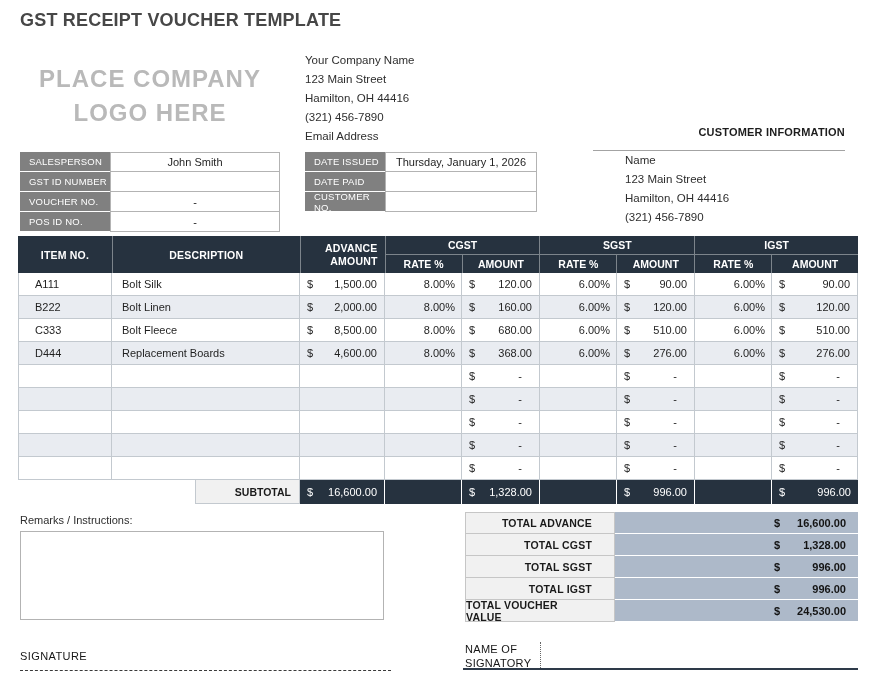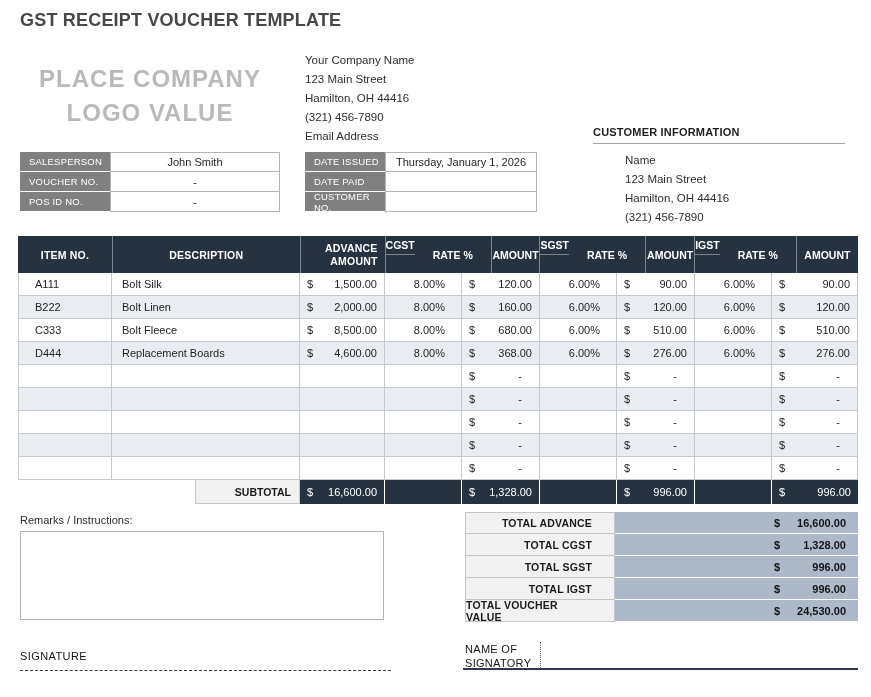--- a/index.html
+++ b/index.html
@@ -8,22 +8,22 @@
           font-family:"Liberation Sans", sans-serif; color:#303030; overflow:hidden; }
 
   .title { position:absolute; left:20px; top:10px; font-size:18px; font-weight:bold;
            color:#474747; letter-spacing:.2px; }
 
   .logo { position:absolute; left:28px; top:62px; width:244px; text-align:center;
           font-size:24px; font-weight:bold; color:#b9b9b9; line-height:34px; letter-spacing:1px; }
 
   .company-info { position:absolute; left:305px; top:51px; font-size:11.5px; line-height:19px; color:#2e2e2e; }
 
-  .cust-header { position:absolute; left:593px; top:126px; width:252px; text-align:left;
-                 font-size:11px; font-weight:bold; color:#1d1d1d; padding-bottom:5px;
+  .cust-header { position:absolute; left:593px; top:126px; width:252px; text-align:right;
+                 font-size:11px; font-weight:bold; color:#1d1d1d; padding-bottom:12px;
                  border-bottom:1px solid #a3a3a3; letter-spacing:.2px; }
   .cust-info { position:absolute; left:625px; top:151px; font-size:11.5px; line-height:19px; color:#2e2e2e; }
 
   .info-table { position:absolute; }
   .left-table { left:20px; top:152px; }
   .date-table { left:305px; top:152px; }
   .info-row { display:flex; height:20px; }
   .info-label { background:#808080; color:#fff; font-size:9.5px; display:flex; align-items:center;
                 padding-left:9px; border-bottom:1px solid #fff; letter-spacing:.2px; }
   .left-table .info-label { width:90px; }
@@ -35,38 +35,38 @@
   .info-row + .info-row .info-value { border-top:none; }
 
   
   .items-table { position:absolute; left:18px; top:236px; width:840px; font-size:11px; }
   .thead { display:flex; height:37px; background:#26323f; color:#fff; font-weight:bold; font-size:10.5px; }
   .th { display:flex; align-items:center; justify-content:center; letter-spacing:.2px; }
   .th.item { width:94px; }
   .th.desc { width:188px; border-left:1px solid rgba(255,255,255,.4); }
   .th.advance { width:85px; border-left:1px solid rgba(255,255,255,.4); flex-direction:column;
                 align-items:flex-end; justify-content:center; padding-right:7px; line-height:13px; }
-  .hgroup { display:flex; flex-direction:row; border-left:1px solid rgba(255,255,255,.4); }
+  .hgroup { display:flex; flex-direction:column; border-left:1px solid rgba(255,255,255,.4); }
   .hgroup.g1, .hgroup.g2 { width:155px; }
   .hgroup.g3 { width:164px; }
   .hgroup-name { height:19px; display:flex; align-items:center; justify-content:center;
                  border-bottom:1px solid rgba(255,255,255,.4); }
   .hgroup-sub { flex:1; display:flex; }
   .sub-rate { width:77px; display:flex; align-items:center; justify-content:center;
               border-right:1px solid rgba(255,255,255,.4); }
   .sub-amt { flex:1; display:flex; align-items:center; justify-content:center; }
 
   .trow { display:flex; height:23px; background:#fff; }
   .trow.alt { background:#e9ecf1; }
   .td { border-right:1px solid #c3c9cf; border-bottom:1px solid #c3c9cf;
         display:flex; align-items:center; color:#1f1f1f; }
   .td.item { width:94px; padding-left:16px; border-left:1px solid #c3c9cf; }
   .td.desc { width:188px; padding-left:10px; }
   .td.advance { width:85px; }
-  .td.rate { width:77px; justify-content:flex-end; padding-right:16px; }
+  .td.rate { width:77px; justify-content:flex-end; padding-right:6px; }
   .td.amt { width:78px; }
   .td.amt.last { width:86px; }
   .money { display:flex; justify-content:space-between; width:100%; padding:0 7px; }
   .money.dash { padding-right:17px; }
 
   .subtotal-row { display:flex; height:24px; font-size:10.5px; }
   .st-spacer { width:177px; }
   .st-label { width:105px; background:#f1f1f1; border:1px solid #c3c9cf; border-top:none;
               display:flex; align-items:center; justify-content:flex-end; padding-right:8px;
               font-weight:bold; color:#1a1a1a; }
@@ -102,21 +102,21 @@
 </style>
 </head>
 <body>
 
 <div class="page">
 
   <div class="title">GST RECEIPT VOUCHER TEMPLATE</div>
 
   <div class="logo">
     <div>PLACE COMPANY</div>
-    <div>LOGO VALUE</div>
+    <div>LOGO HERE</div>
   </div>
 
   <div class="company-info">
     <div>Your Company Name</div>
     <div>123 Main Street</div>
     <div>Hamilton, OH  44416</div>
     <div>(321) 456-7890</div>
     <div>Email Address</div>
   </div>
 
@@ -125,20 +125,24 @@
     <div>Name</div>
     <div>123 Main Street</div>
     <div>Hamilton, OH  44416</div>
     <div>(321) 456-7890</div>
   </div>
 
   <div class="info-table left-table">
     <div class="info-row">
       <div class="info-label">SALESPERSON</div>
       <div class="info-value">John Smith</div>
+    </div>
+    <div class="info-row">
+      <div class="info-label">GST ID NUMBER</div>
+      <div class="info-value"></div>
     </div>
     <div class="info-row">
       <div class="info-label">VOUCHER NO.</div>
       <div class="info-value">-</div>
     </div>
     <div class="info-row">
       <div class="info-label">POS ID NO.</div>
       <div class="info-value">-</div>
     </div>
   </div>

